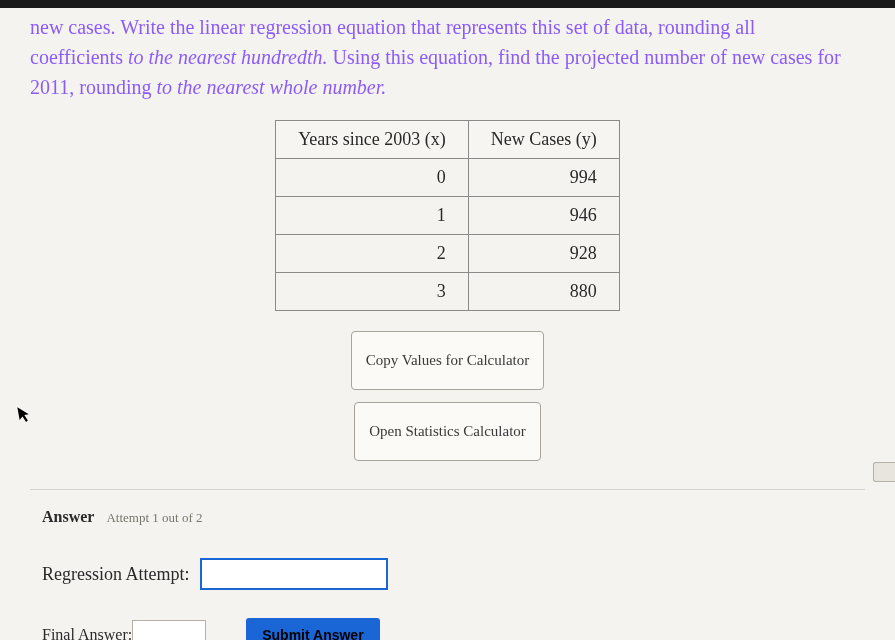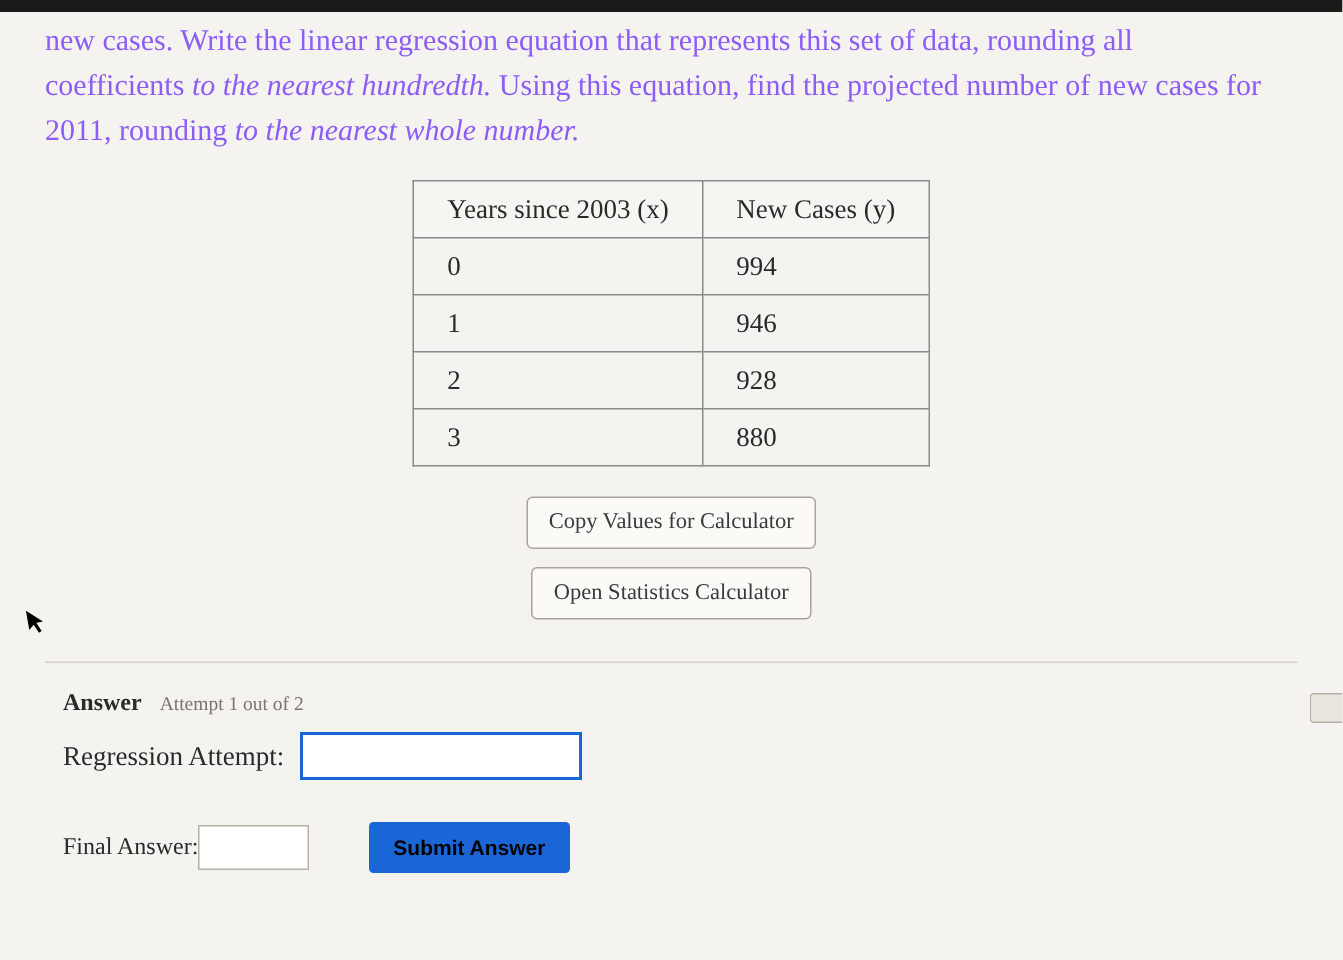--- a/index.html
+++ b/index.html
@@ -38,52 +38,52 @@
       justify-content: center;
       margin-bottom: 20px;
     }
     table.data {
       border-collapse: collapse;
       font-size: 18px;
     }
     table.data th, table.data td {
       border: 1px solid #8a8a8a;
       padding: 8px 22px;
-      text-align: left;
+      text-align: right;
       font-weight: normal;
       color: #2a2a2a;
     }
     table.data th {
       font-weight: normal;
       background: #f7f5f2;
     }
     .button-col {
       display: flex;
       flex-direction: column;
       align-items: center;
       gap: 12px;
       margin-bottom: 28px;
     }
     .util-btn {
       font-family: Georgia, 'Times New Roman', serif;
       font-size: 15px;
       background: #fcfaf7;
       border: 1px solid #a9a39a;
       border-radius: 4px;
-      padding: 8px 14px;
+      padding: 20px 14px;
       color: #3a3a3a;
       cursor: pointer;
     }
     .answer-section {
       border-top: 1px solid #d6d2cc;
       padding-top: 18px;
       padding-left: 12px;
     }
     .answer-header {
-      margin-bottom: 10px;
+      margin-bottom: 32px;
     }
     .answer-label {
       font-size: 16px;
       color: #2a2a2a;
       font-weight: bold;
     }
     .attempt {
       font-size: 13px;
       color: #7a756d;
       margin-left: 8px;

